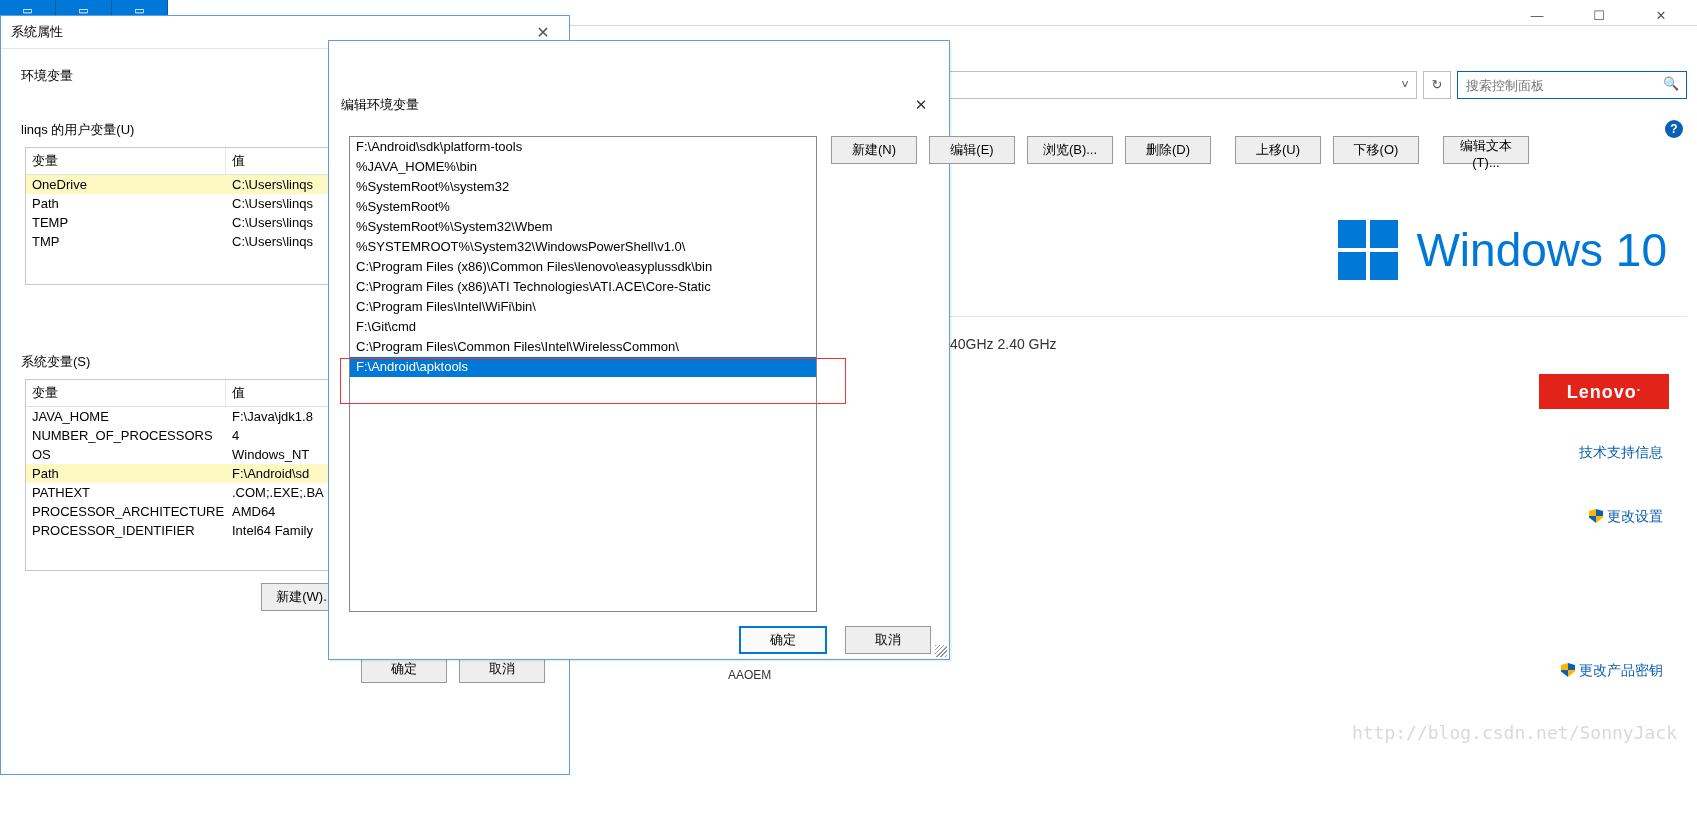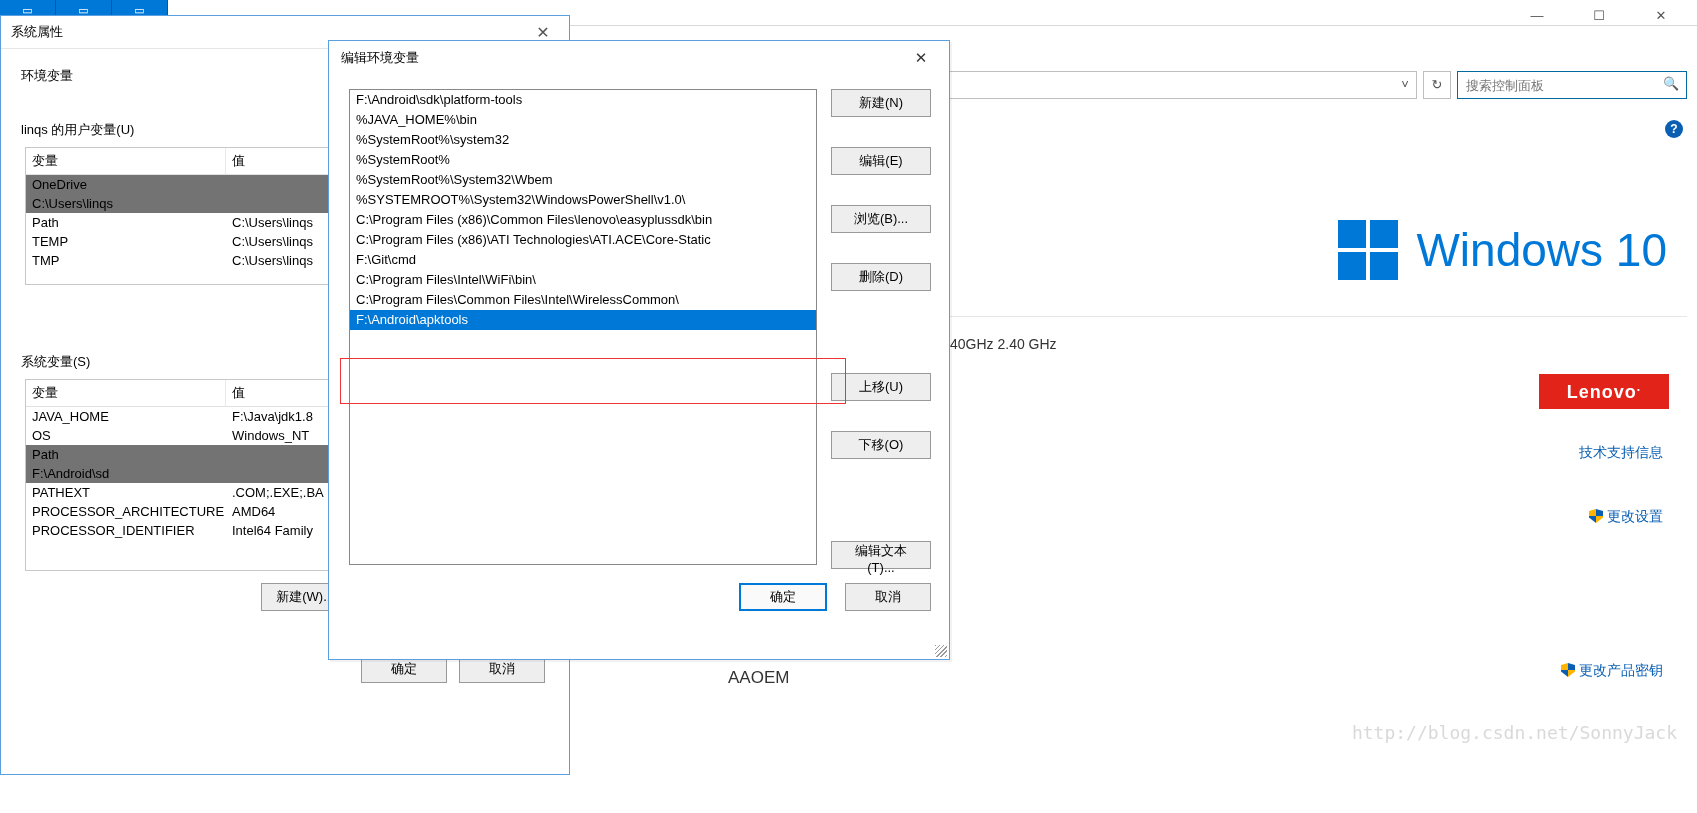--- a/index.html
+++ b/index.html
@@ -44,35 +44,35 @@
   .sysprop .close{width:40px;text-align:center;font-size:16px;color:#555;}
   .section-label{padding:18px 0 8px 20px;font-size:13px;}
   .section-sub{padding:8px 0 8px 20px;margin-top:20px;font-size:13px;}
   .vtable{margin:0 24px;border:1px solid #c7c7c7;height:210px;overflow:hidden;}
   .vtable .hdr{display:flex;background:#fff;border-bottom:1px solid #e1e1e1;}
   .vtable .hdr div{padding:4px 6px;font-size:13px;}
   .vtable .hdr .c1{width:200px;border-right:1px solid #e9e9e9;}
   .vtable .row{display:flex;font-size:13px;}
   .vtable .row div{padding:2px 6px;white-space:nowrap;overflow:hidden;}
   .vtable .row .c1{width:200px;}
-  .vtable .row.sel{background:#737373;flex-direction:column;}
+  .vtable .row.sel{background:#fef9c3;}
   .btnrow{display:flex;justify-content:flex-end;gap:12px;padding:12px 24px 0 0;}
   .wbtn{min-width:86px;height:28px;border:1px solid #999;background:#eee;padding:0 14px;font-family:inherit;font-size:13px;}
-  .oaoem{position:absolute;left:728px;top:668px;font-size:17px;color:#333;}
+  .oaoem{position:absolute;left:728px;top:668px;font-size:12px;color:#333;}
 
   
   .editenv{position:absolute;left:328px;top:40px;width:622px;height:620px;background:#fff;border:1px solid #5aa0e0;box-shadow:2px 2px 0 rgba(0,0,0,0.05);z-index:20;}
-  .editenv .titlebar{height:34px;display:flex;align-items:center;justify-content:space-between;padding:0 8px 0 12px;font-size:13px;}
+  .editenv .titlebar{height:34px;display:flex;align-items:center;justify-content:space-between;padding:0 8px 0 12px;font-size:13px;margin-top:47px;}
   .editenv .close{width:40px;text-align:center;font-size:15px;color:#333;}
   .editenv .body{display:flex;padding:14px 18px 0 20px;gap:14px;}
   .listpane{flex:1;border:1px solid #888;height:476px;background:#fff;}
   .listpane .item{padding:2px 6px;font-size:13px;white-space:nowrap;overflow:hidden;border-bottom:1px solid transparent;}
   .listpane .item.sel{background:#0078d7;color:#fff;}
   .redbox{position:absolute;outline:1px solid #e33;pointer-events:none;}
-  .btns{display:flex;flex-direction:column;gap:30px;width:100px;}
+  .btns{display:flex;flex-direction:row;gap:12px;width:100px;}
   .btns .gap{height:22px;}
   .editenv .footer{display:flex;justify-content:flex-end;gap:18px;padding:14px 18px;}
   .okbtn{min-width:88px;height:28px;border:2px solid #0078d7;background:#fafafa;font-family:inherit;font-size:13px;}
   .resize-grip{position:absolute;right:2px;bottom:2px;width:12px;height:12px;background:repeating-linear-gradient(135deg,#999 0 1px,transparent 1px 3px);}
 </style>
 </head>
 <body>
 
 <div class="workspace">
 
@@ -152,20 +152,24 @@
     <div class="section-sub" style="margin-top:60px">系统变量(S)</div>
     <div class="vtable" style="height:192px">
       <div class="hdr">
           <div class="c1">变量</div>
           <div>值</div>
         </div>
       <div id="svrows">
           <div class="row">
             <div class="c1">JAVA_HOME</div>
             <div>F:\Java\jdk1.8</div>
+          </div>
+          <div class="row">
+            <div class="c1">NUMBER_OF_PROCESSORS</div>
+            <div>4</div>
           </div>
           <div class="row">
             <div class="c1">OS</div>
             <div>Windows_NT</div>
           </div>
           <div class="row sel">
             <div class="c1">Path</div>
             <div>F:\Android\sd</div>
           </div>
           <div class="row">
@@ -201,22 +205,22 @@
     <div class="body">
       <div class="listpane" id="envlist">
           <div class="item">F:\Android\sdk\platform-tools</div>
           <div class="item">%JAVA_HOME%\bin</div>
           <div class="item">%SystemRoot%\system32</div>
           <div class="item">%SystemRoot%</div>
           <div class="item">%SystemRoot%\System32\Wbem</div>
           <div class="item">%SYSTEMROOT%\System32\WindowsPowerShell\v1.0\</div>
           <div class="item">C:\Program Files (x86)\Common Files\lenovo\easyplussdk\bin</div>
           <div class="item">C:\Program Files (x86)\ATI Technologies\ATI.ACE\Core-Static</div>
+          <div class="item">C:\Program Files\Intel\WiFi\bin\</div>
           <div class="item">F:\Git\cmd</div>
-          <div class="item">C:\Program Files\Intel\WiFi\bin\</div>
           <div class="item">C:\Program Files\Common Files\Intel\WirelessCommon\</div>
           <div class="item sel">F:\Android\apktools</div>
         </div>
       <div class="btns">
         <button class="wbtn">新建(N)</button>
         <button class="wbtn">编辑(E)</button>
         <button class="wbtn">浏览(B)...</button>
         <button class="wbtn">删除(D)</button>
         <div class="gap"></div>
         <button class="wbtn">上移(U)</button>

